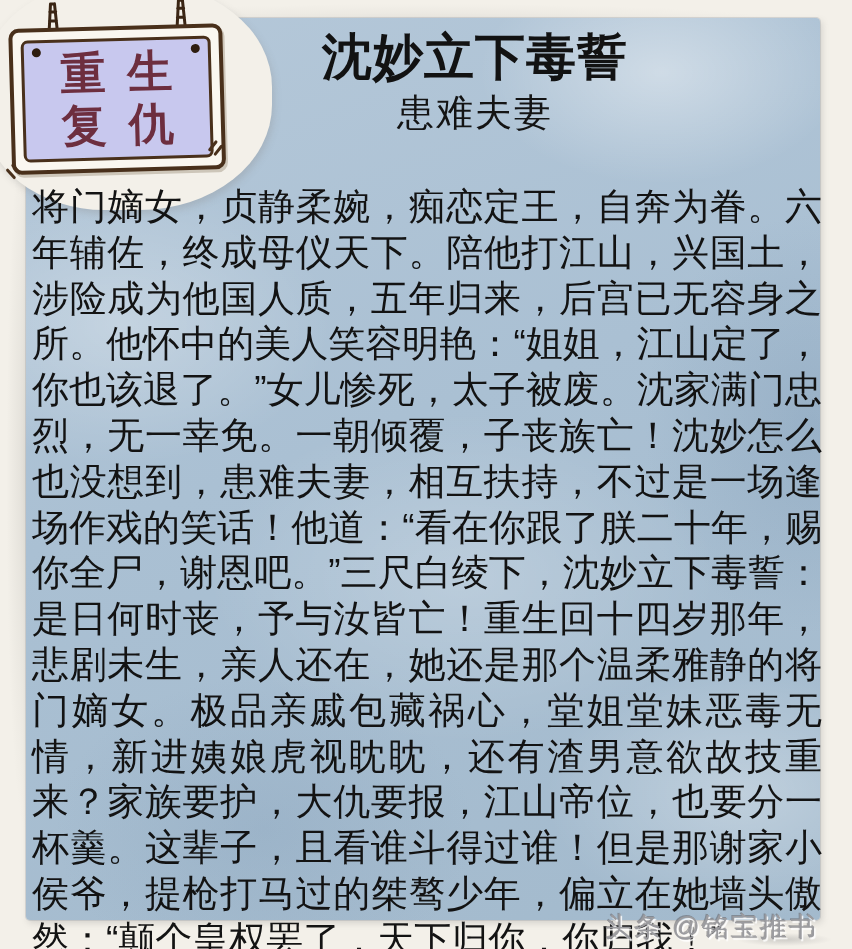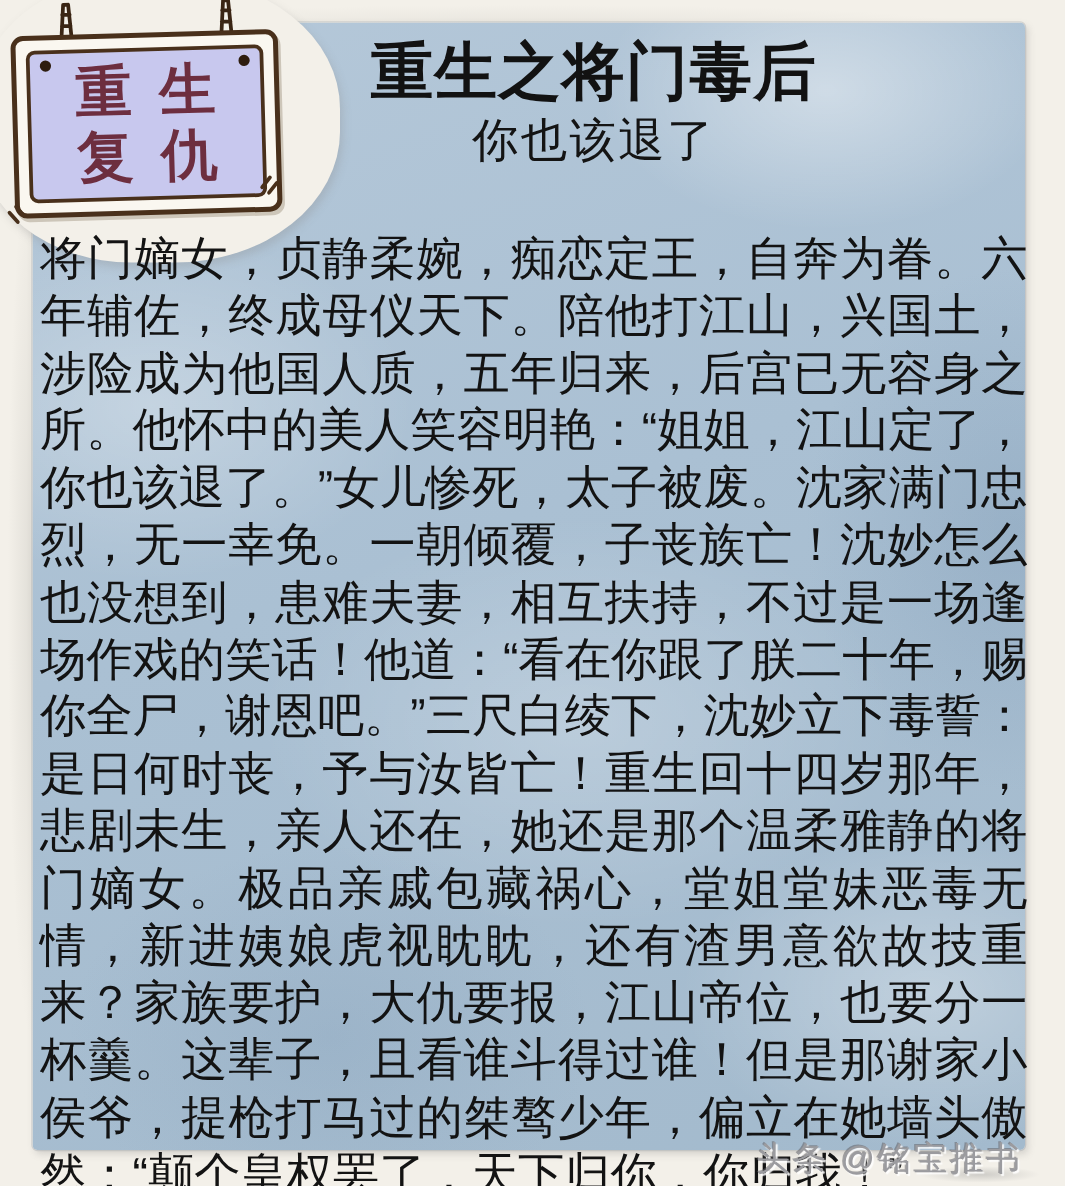--- a/index.html
+++ b/index.html
@@ -113,19 +113,19 @@
         <span></span>
       </div>
     <div class="speed sl">
         <span></span>
         <span></span>
       </div>
   </div>
 </div>
 
 <div class="header">
-  <div class="book-title">重生之将门毒后</div>
-  <div class="book-author">你也该退了</div>
+  <div class="book-title">沈妙立下毒誓</div>
+  <div class="book-author">患难夫妻</div>
 </div>
 
 <div class="synopsis">将门嫡女，贞静柔婉，痴恋定王，自奔为眷。六年辅佐，终成母仪天下。陪他打江山，兴国土，涉险成为他国人质，五年归来，后宫已无容身之所。他怀中的美人笑容明艳：“姐姐，江山定了，你也该退了。”女儿惨死，太子被废。沈家满门忠烈，无一幸免。一朝倾覆，子丧族亡！沈妙怎么也没想到，患难夫妻，相互扶持，不过是一场逢场作戏的笑话！他道：“看在你跟了朕二十年，赐你全尸，谢恩吧。”三尺白绫下，沈妙立下毒誓：是日何时丧，予与汝皆亡！重生回十四岁那年，悲剧未生，亲人还在，她还是那个温柔雅静的将门嫡女。极品亲戚包藏祸心，堂姐堂妹恶毒无情，新进姨娘虎视眈眈，还有渣男意欲故技重来？家族要护，大仇要报，江山帝位，也要分一杯羹。这辈子，且看谁斗得过谁！但是那谢家小侯爷，提枪打马过的桀骜少年，偏立在她墙头傲然：“颠个皇权罢了，天下归你，你归我！”</div>
 
 <div class="watermark">头条 @铭宝推书</div>
 
 </body></html>

